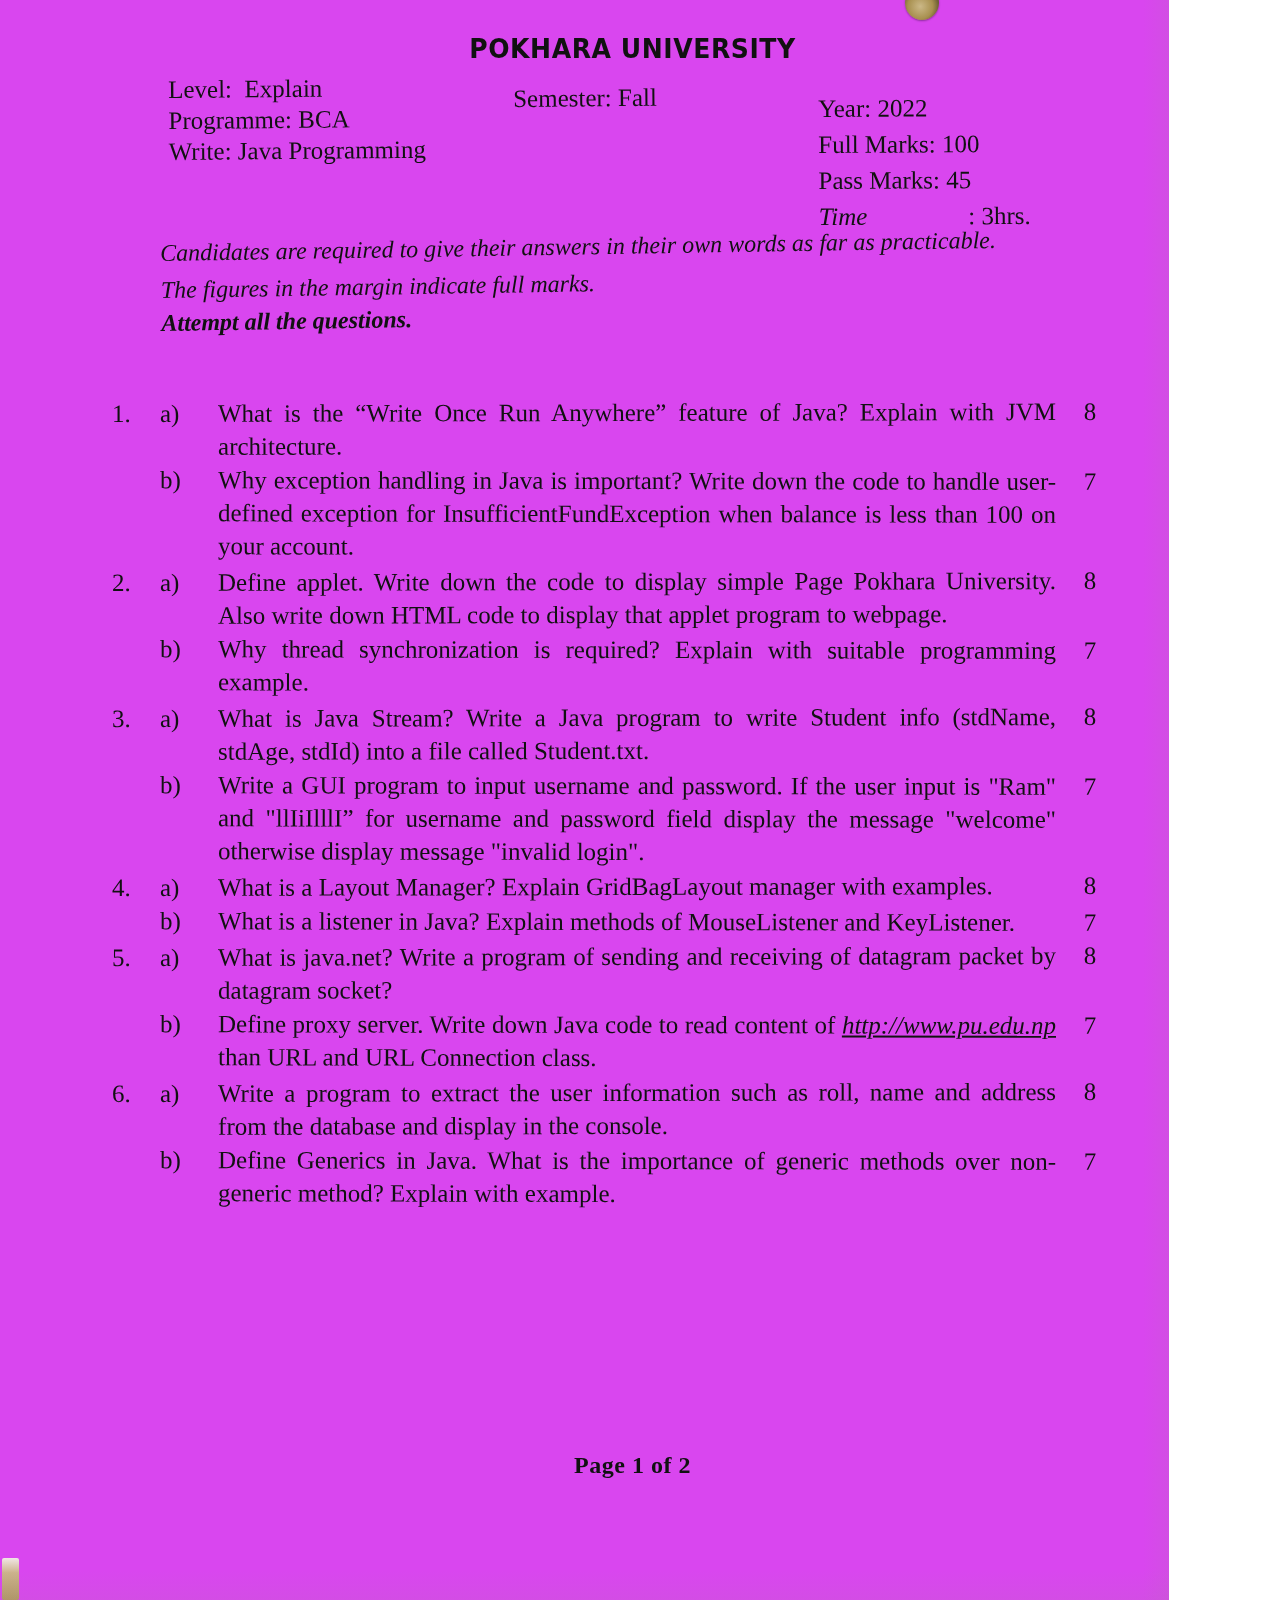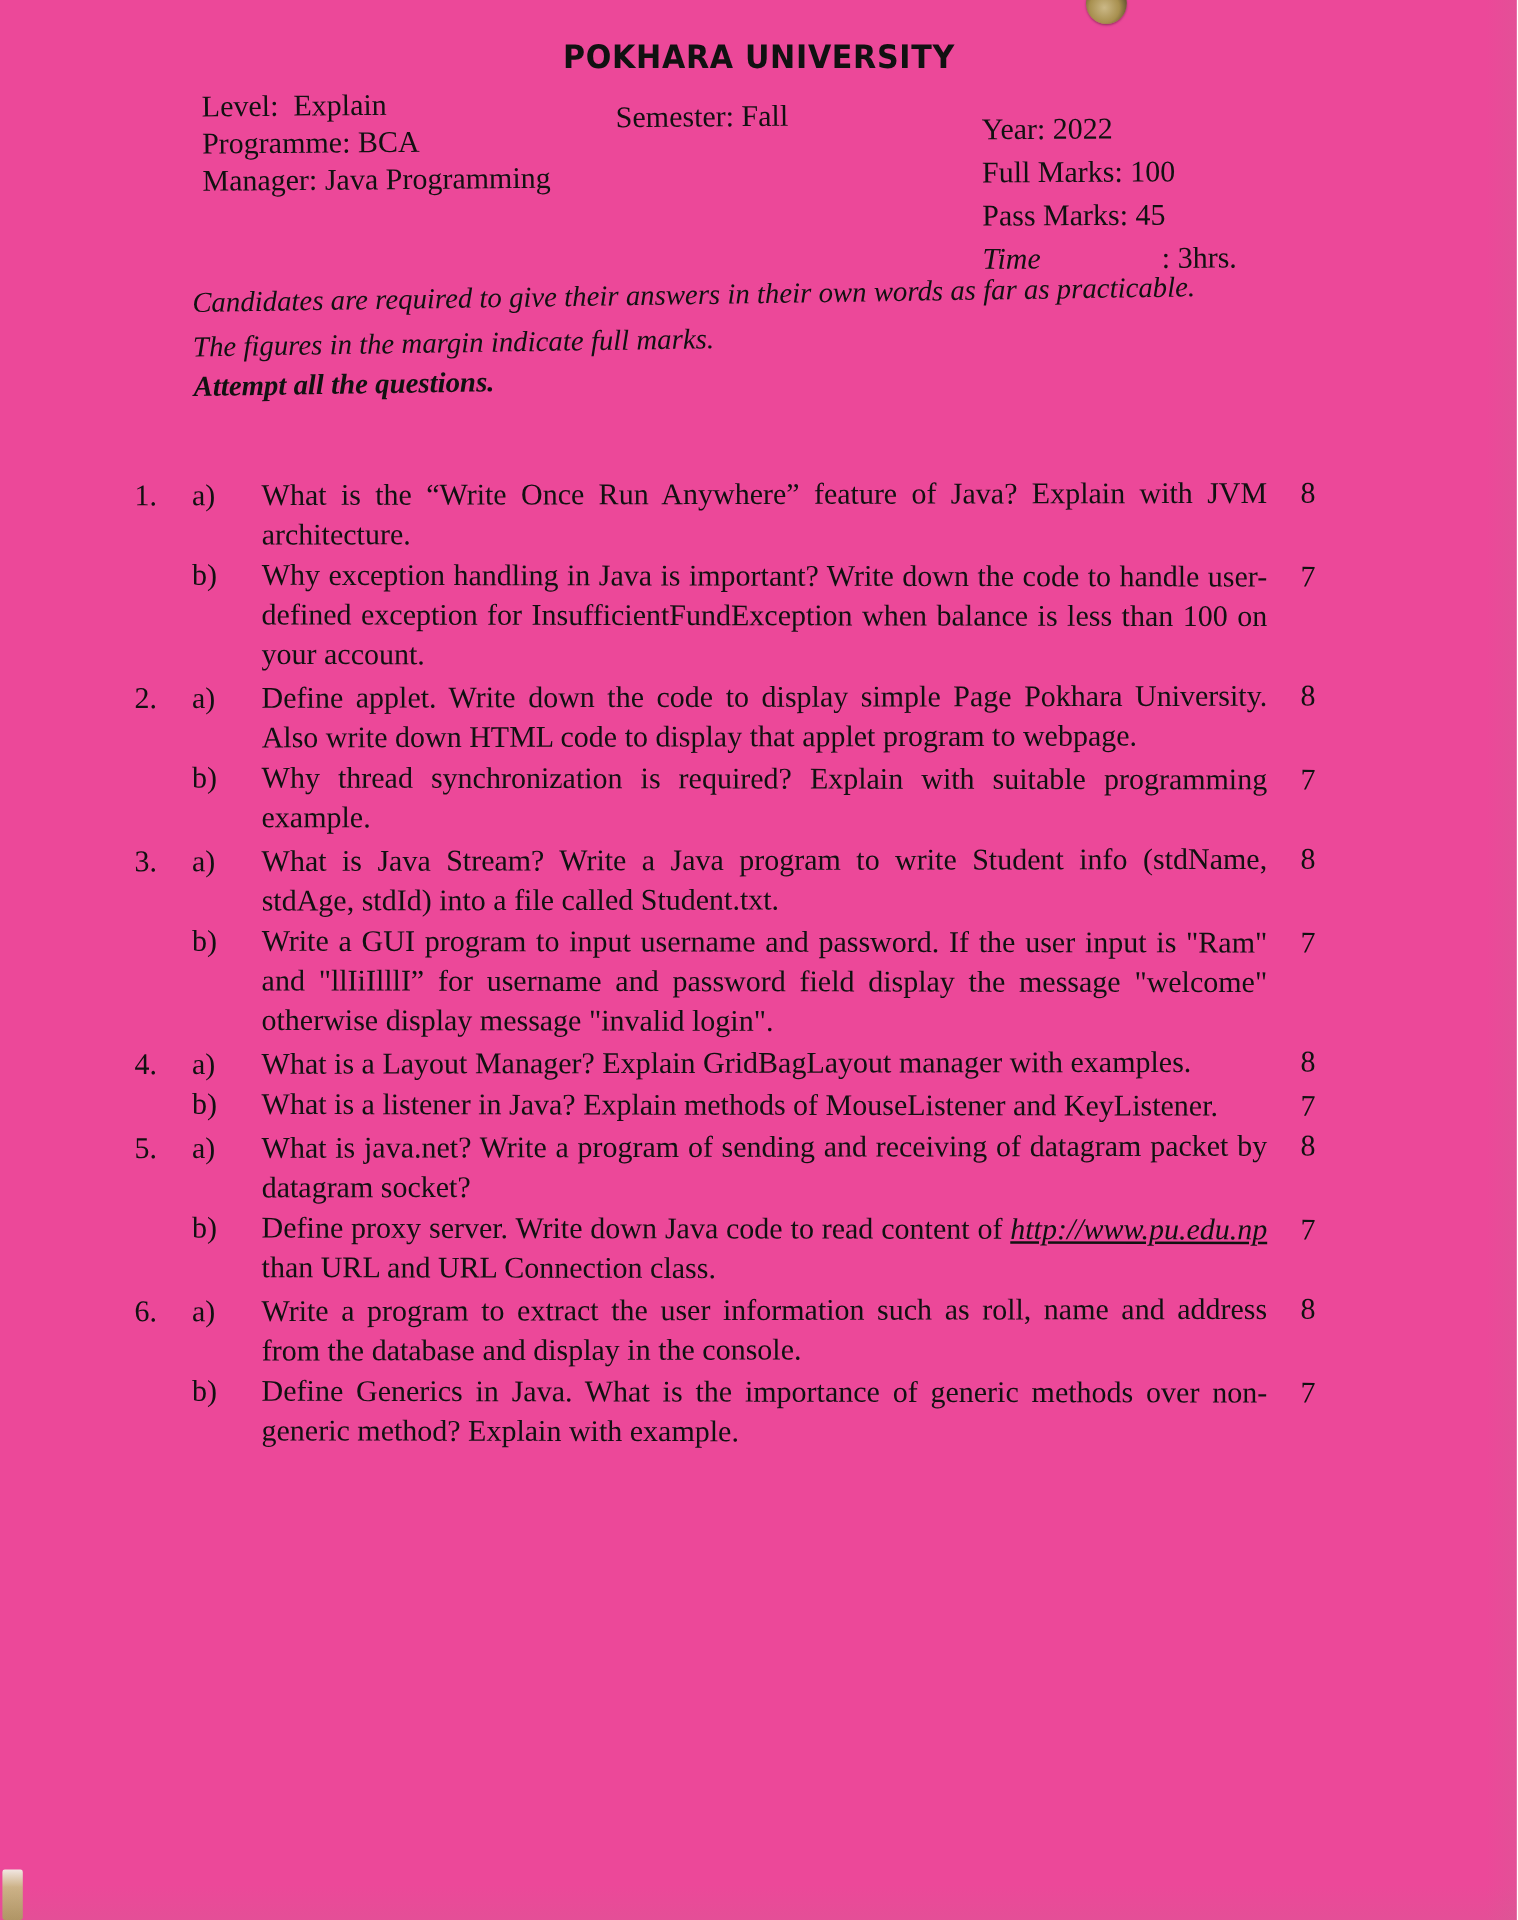--- a/index.html
+++ b/index.html
@@ -7,23 +7,23 @@
     margin: 0;
     padding: 0;
     background: #ffffff;
   }
   body {
     font-family: "Liberation Serif", "DejaVu Serif", serif;
     color: #111111;
   }
   .page {
     position: relative;
-    width: 1264px;
+    width: 1169px;
     height: 1600px;
-    background: #ec4899;
+    background: #d946ef;
     overflow: hidden;
   }
 
   
   .scan-artifact-top {
     position: absolute;
     left: 905px;
     top: -14px;
     width: 34px;
     height: 34px;
@@ -210,21 +210,21 @@
   <div class="meta-left">
     <div class="row">
       <span>Level:</span>
       &nbsp;<span>Explain</span>
     </div>
     <div class="row">
       <span>Programme:</span>
       <span>BCA</span>
     </div>
     <div class="row">
-      <span>Manager:</span>
+      <span>Write:</span>
       <span>Java Programming</span>
     </div>
   </div>
 
   <div class="meta-mid">Semester: Fall</div>
 
   <div class="meta-right">
     <div class="row">Year: 2022</div>
     <div class="row">Full Marks: 100</div>
     <div class="row">Pass Marks: 45</div>
@@ -320,14 +320,15 @@
         </div>
         <div class="q-row skew-b">
           <div class="q-num"></div>
           <div class="q-letter">b)</div>
           <div class="q-text"><span>Define Generics in Java. What is the importance of generic methods over non-generic method? Explain with example.</span></div>
           <div class="q-marks">7</div>
         </div>
       </div>
     </div>
 
+  <div class="footer">Page 1 of 2</div>
 
 </div>
 
 </body></html>

